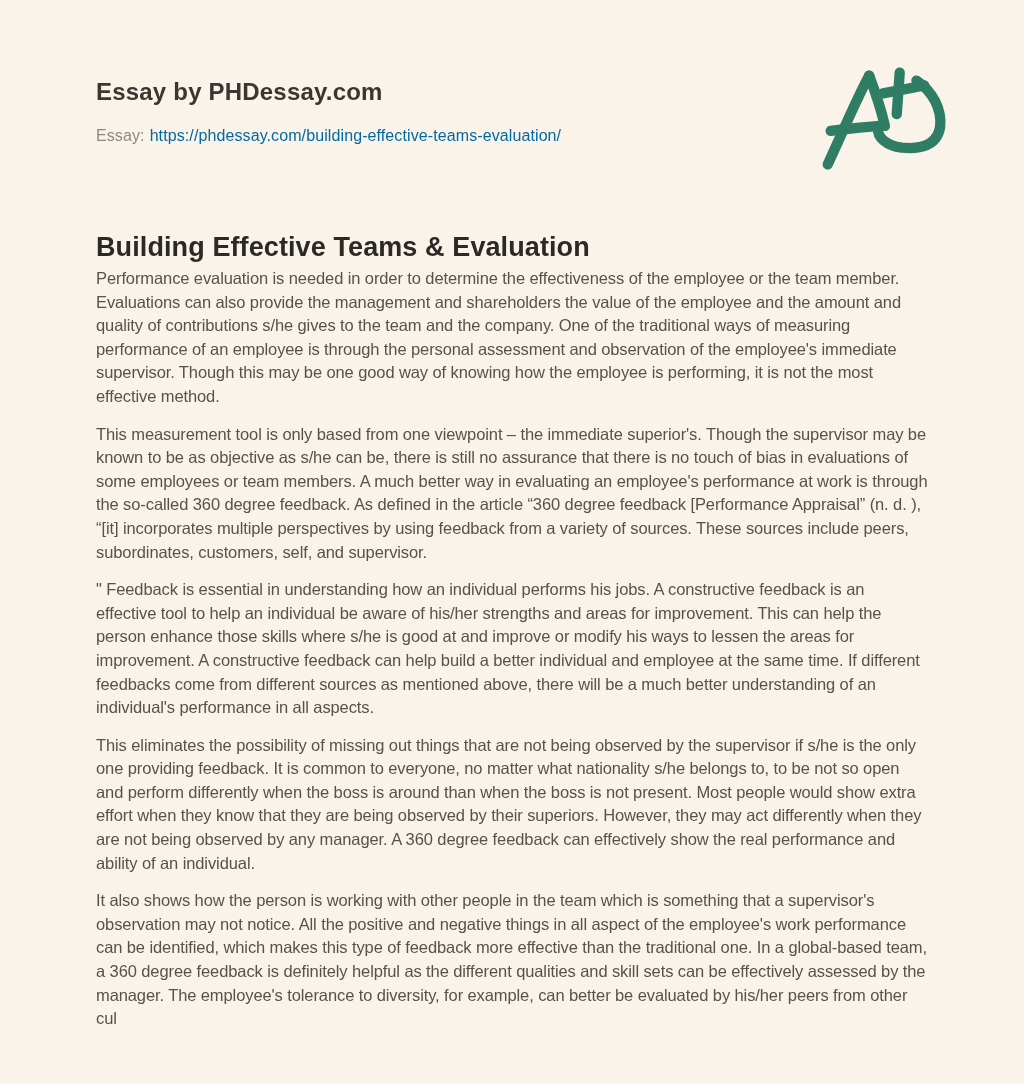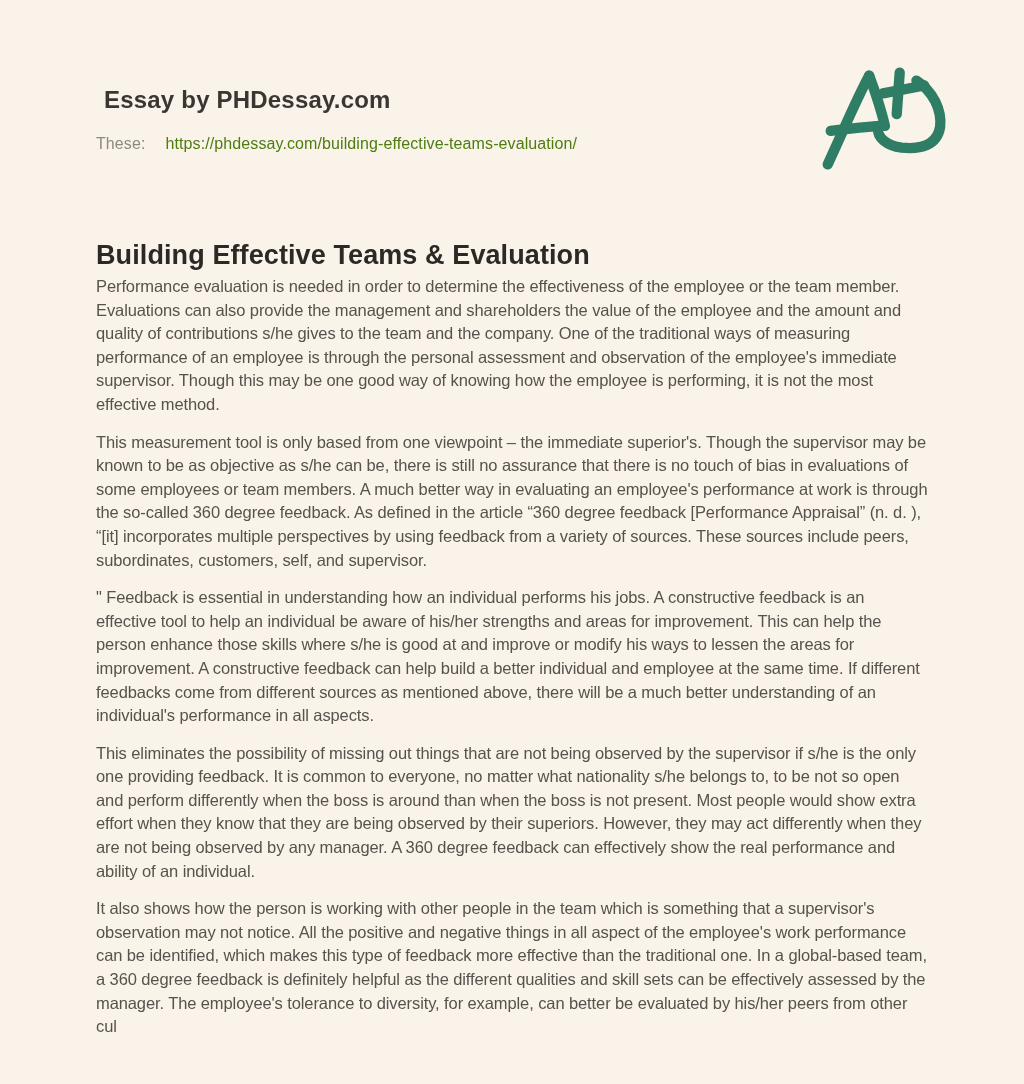--- a/index.html
+++ b/index.html
@@ -14,38 +14,38 @@
     font-family: "Liberation Sans", sans-serif;
   }
   .page {
     position: relative;
     box-sizing: border-box;
     width: 1024px;
     height: 1084px;
     padding: 78px 96px 0 96px;
   }
   .byline {
-    margin: 8px;
+    margin: 0;
     font-size: 24px;
     font-weight: 700;
     letter-spacing: 0.2px;
     color: #3A3733;
   }
   .source-line {
     margin-top: 21px;
     font-size: 16px;
     letter-spacing: 0.1px;
   }
   .source-label {
     color: #8D8981;
   }
   .source-url {
-    color: #4d7c0f;
+    color: #0369a1;
     text-decoration: none;
-    margin-left: 20px;
+    margin-left: 5px;
     text-align: center;
   }
   .logo {
     position: absolute;
     top: 52px;
     left: 800px;
     width: 158px;
     height: 138px;
   }
   .logo svg {
@@ -74,21 +74,21 @@
 </style>
 </head>
 <body>
 
 <div class="page">
 
   <header>
     <h2 class="byline">Essay by PHDessay.com</h2>
 
     <div class="source-line">
-      <span class="source-label">These:</span><a class="source-url" href="#">https://phdessay.com/building-effective-teams-evaluation/</a>
+      <span class="source-label">Essay:</span><a class="source-url" href="#">https://phdessay.com/building-effective-teams-evaluation/</a>
     </div>
 
     <div class="logo">
       <svg viewBox="0 0 160 140" xmlns="http://www.w3.org/2000/svg" fill="none" stroke="#2E7D64" stroke-width="10.5" stroke-linecap="round" stroke-linejoin="round">
 
         <path d="M28,114 C42,84 56,50 70,24"></path>
 
         <path d="M70,24 C76,40 82,58 86,75"></path>
 
         <path d="M31,80 C48,78 66,76 82,75"></path>

